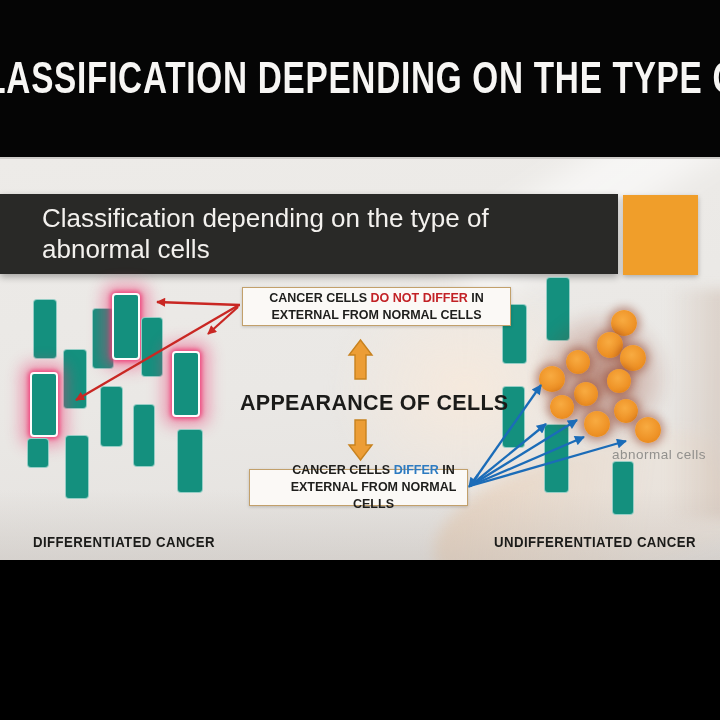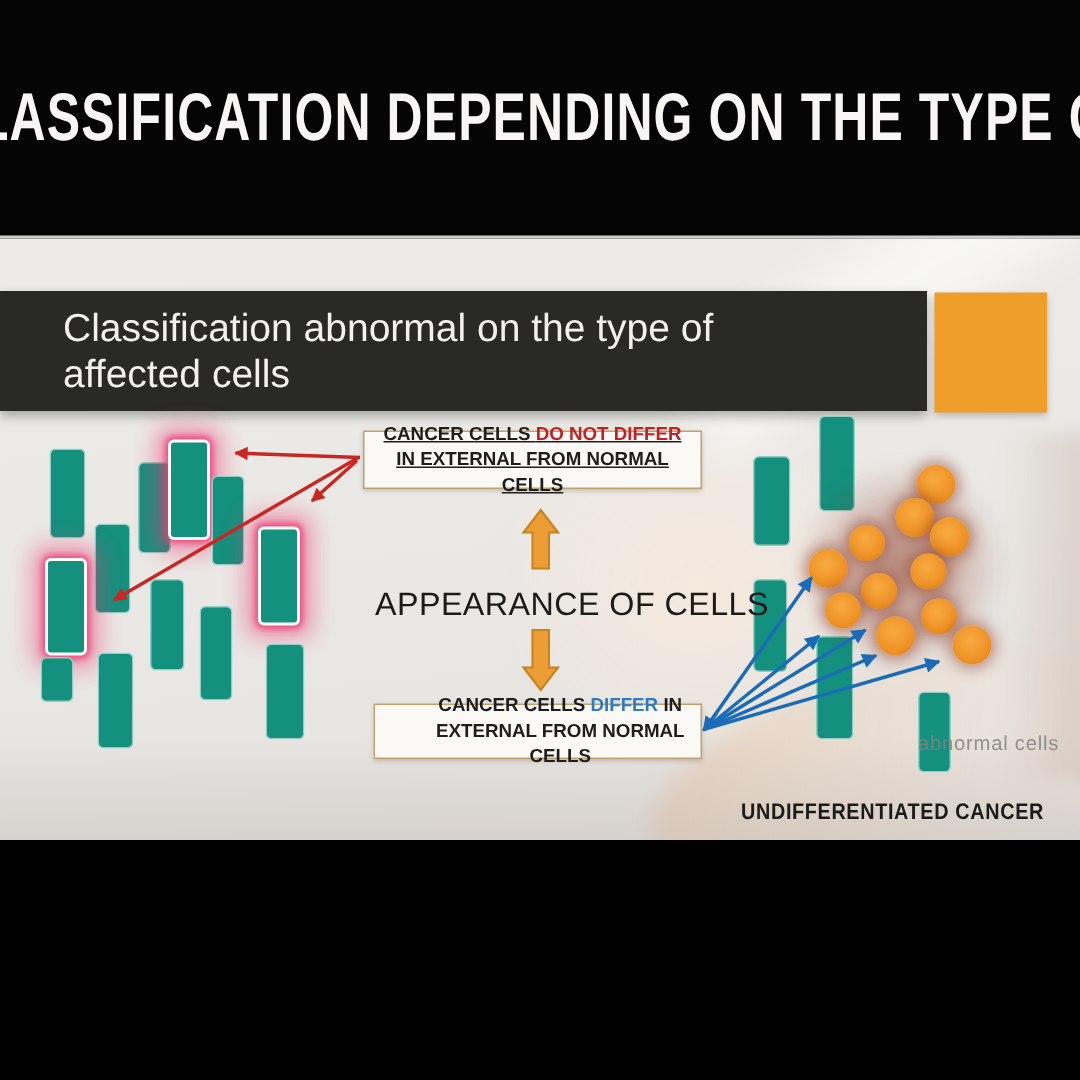--- a/index.html
+++ b/index.html
@@ -49,33 +49,33 @@
             background:radial-gradient(closest-side,rgba(136,44,20,.5),rgba(136,44,20,0));filter:blur(5px);}
   .circle{position:absolute;border-radius:50%;
             background:radial-gradient(circle at 45% 38%,#f8ab41,#ee9226 60%,#e07f14);
             box-shadow:0 0 9px 3px rgba(136,44,20,.45);}
 
   #arrow-svg{position:absolute;inset:0;width:720px;height:403px;}
 
   .info-box{position:absolute;background:#fbf9f6;border:1px solid var(--box-border);
             box-shadow:0 1px 3px rgba(0,0,0,.18);display:flex;align-items:center;justify-content:center;
             text-align:center;font-weight:bold;font-size:12.5px;line-height:1.35;color:#1e1e1c;padding:2px 6px;}
-  .info-box.top{left:242px;top:128px;width:226px;height:39px;text-decoration:underline;}
+  .info-box.top{left:242px;top:128px;width:269px;height:39px;}
   .info-box.bottom{left:249px;top:310px;width:219px;height:37px;padding-left:36px;}
 
-  .center-label{position:absolute;left:250px;top:232px;width:250px;text-align:left;
-            font-size:21.5px;font-weight:normal;color:#1b1b19;letter-spacing:.3px;white-space:nowrap;}
+  .center-label{position:absolute;left:240px;top:232px;width:250px;text-align:left;
+            font-size:21.5px;font-weight:bold;color:#1b1b19;letter-spacing:.3px;white-space:nowrap;}
 
   .cancer-label{position:absolute;top:374px;font-size:15px;font-weight:bold;color:#1b1b19;white-space:nowrap;}
   .cancer-label span{display:inline-block;transform:scaleX(.88);transform-origin:left center;letter-spacing:.5px;}
   .cancer-label.left{left:33px;}
   .cancer-label.right{left:494px;}
 
   .watermark{position:absolute;left:612px;top:288px;font-size:13.5px;color:rgba(130,130,128,.85);
-            letter-spacing:.5px;margin-top:41px;}
+            letter-spacing:.5px;}
 
   .bottom-black{position:absolute;left:0;top:560px;width:720px;height:160px;background:#000;}
 </style>
 </head>
 <body>
 
 <div class="stage">
 
   <header class="banner">
     <div class="banner-line">
@@ -84,21 +84,21 @@
   </header>
 
   <section class="slide">
     <div class="bg-blob1"></div>
     <div class="bg-blob2"></div>
     <div class="bg-blob3"></div>
     <div class="bg-streak"></div>
     <div class="bg-bottomshade"></div>
 
     <div class="slide-header">
-      <div class="slide-header-text">Classification abnormal on the type of affected cells</div>
+      <div class="slide-header-text">Classification depending on the type of abnormal cells</div>
     </div>
     <div class="accent-square"></div>
 
     <div id="cell-layer">
         <div class="cell" style="left: 33px; top: 140px; width: 24px; height: 60px;"></div>
         <div class="cell" style="left: 92px; top: 149px; width: 22px; height: 61px;"></div>
         <div class="cell glow" style="left: 112px; top: 134px; width: 28px; height: 67px;"></div>
         <div class="cell" style="left: 141px; top: 158px; width: 22px; height: 60px;"></div>
         <div class="cell" style="left: 63px; top: 190px; width: 24px; height: 60px;"></div>
         <div class="cell glow" style="left: 30px; top: 213px; width: 28px; height: 65px;"></div>
@@ -152,20 +152,23 @@
     <div class="info-box top">
       <span><span style="color: rgb(30, 30, 28);">CANCER CELLS </span><span style="color: rgb(194, 33, 37);">DO NOT DIFFER</span><span style="color: rgb(30, 30, 28);"> IN EXTERNAL FROM NORMAL CELLS</span></span>
     </div>
 
     <div class="center-label">APPEARANCE OF CELLS</div>
 
     <div class="info-box bottom">
       <span><span style="color: rgb(30, 30, 28);">CANCER CELLS </span><span style="color: rgb(45, 123, 193);">DIFFER</span><span style="color: rgb(30, 30, 28);"> IN EXTERNAL FROM NORMAL CELLS</span></span>
     </div>
 
+    <div class="cancer-label left">
+      <span>DIFFERENTIATED CANCER</span>
+    </div>
     <div class="cancer-label right">
       <span>UNDIFFERENTIATED CANCER</span>
     </div>
 
     <div class="watermark">abnormal cells</div>
   </section>
 
   <footer class="bottom-black"></footer>
 </div>
 

